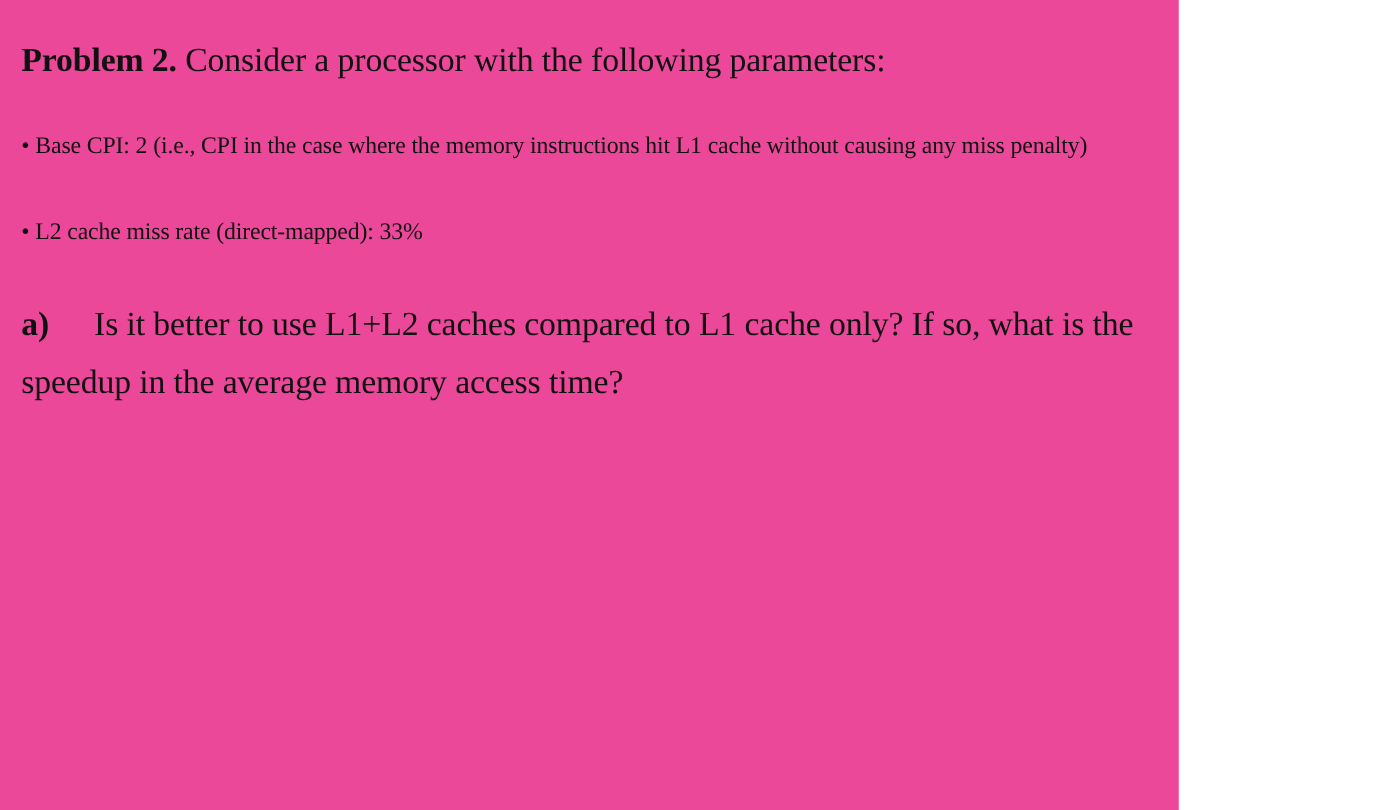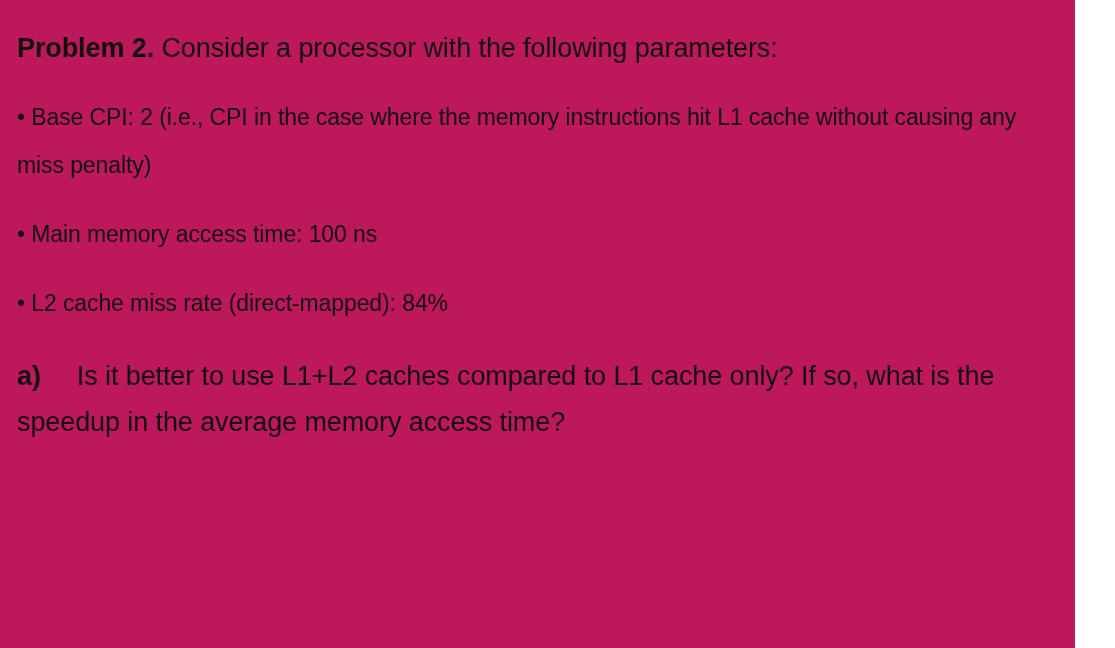--- a/index.html
+++ b/index.html
@@ -11,38 +11,39 @@
   body {
     width: 1115px;
     height: 648px;
     overflow: hidden;
     font-family: "Liberation Sans", sans-serif;
     color: #000000;
     -webkit-font-smoothing: antialiased;
   }
   .page {
     position: relative;
-    width: 1075px;
+    width: 943px;
     height: 648px;
-    background: #be185d;
+    background: #ec4899;
     box-sizing: border-box;
     padding: 0 18px 0 17px;
+    font-family: Liberation Serif, serif;
   }
   .para {
     font-size: 27px;
     line-height: 48px;
     letter-spacing: -0.1px;
     color: #111111;
     white-space: normal;
   }
   .para-intro {
     padding-top: 24px;
   }
   .bullet-line {
-    font-size: 23px;
+    font-size: 19px;
     line-height: 48px;
     letter-spacing: -0.1px;
     color: #111111;
     margin-top: 21px;
   }
   .bullet-dot {
     display: inline;
   }
   .bold {
     font-weight: bold;
@@ -65,21 +66,20 @@
 </head>
 <body style="background: rgb(255, 255, 255);">
 
 <div class="page">
 
   <div class="para para-intro"><span class="bold">Problem 2.</span><span> Consider a processor with the following parameters:</span></div>
 
   <div class="bullet-line"><span class="bullet-dot">•</span> <span>Base CPI: 2 (i.e., CPI in the case where the memory instructions hit L1 cache without causing any miss penalty)</span></div>
 
 
-  <div class="bullet-line"><span class="bullet-dot">•</span> <span>Main memory access time: 100 ns</span></div>
 
 
 
-  <div class="bullet-line"><span class="bullet-dot">•</span> <span>L2 cache miss rate (direct-mapped): 84%</span></div>
+  <div class="bullet-line"><span class="bullet-dot">•</span> <span>L2 cache miss rate (direct-mapped): 33%</span></div>
 
   <div class="q-block"><span class="q-label">a)</span><span class="q-gap"></span><span>Is it better to use L1+L2 caches compared to L1 cache only? If so, what is the speedup in the average memory access time?</span></div>
 
 </div>
 
 </body></html>

